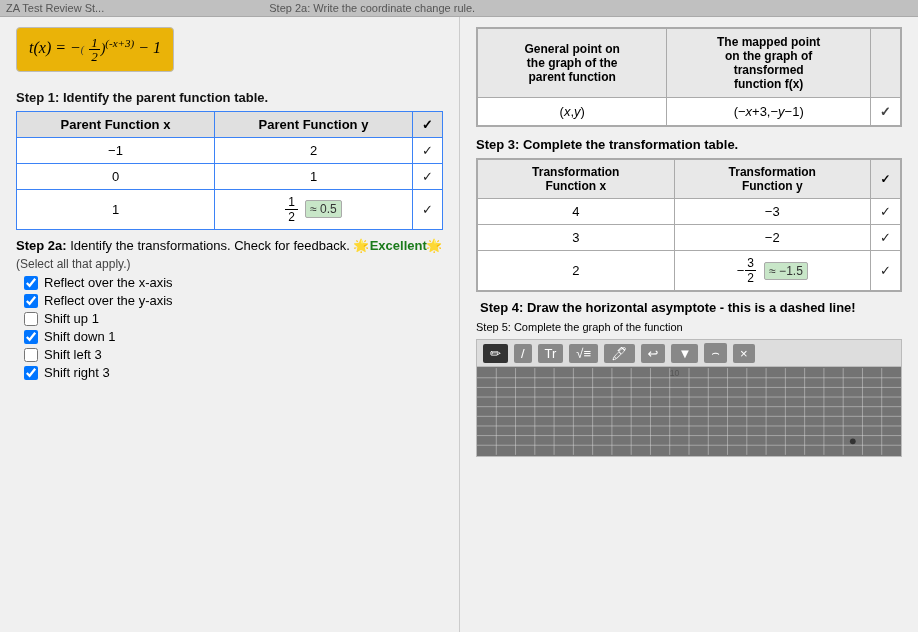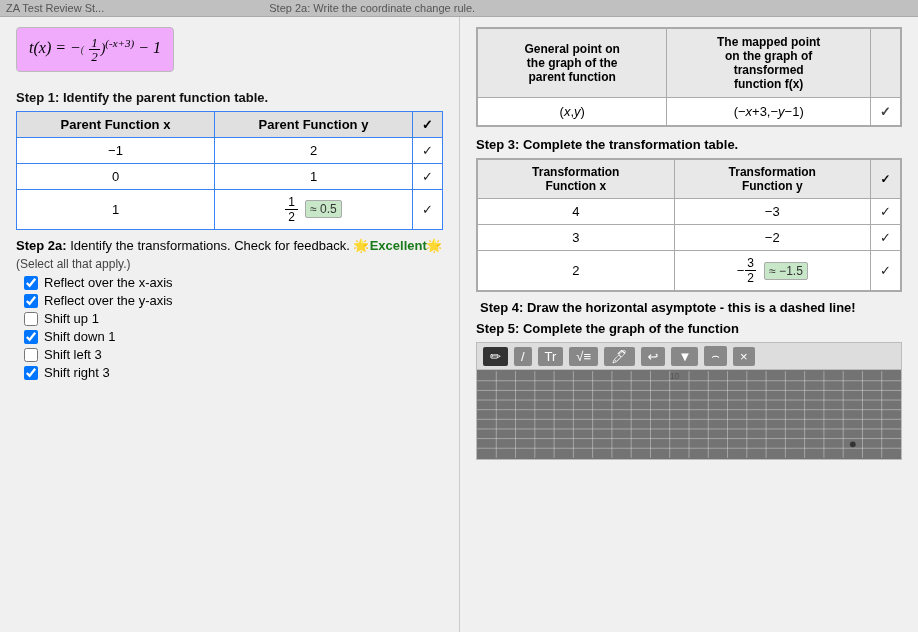--- a/index.html
+++ b/index.html
@@ -31,21 +31,21 @@
     .step-heading {
       font-size: 13px;
       font-weight: bold;
       margin: 8px 0 6px 0;
       color: #111;
     }
     .step-heading .step-label {
       font-weight: bold;
     }
     .equation-box {
-      background: #f0abfc;
+      background: #eab308;
       border: 1px solid #bbb;
       border-radius: 4px;
       padding: 8px 12px;
       font-size: 15px;
       margin-bottom: 10px;
       display: inline-block;
       font-style: italic;
     }
     .equation-box .eq-text {
       font-family: 'Times New Roman', serif;
@@ -141,22 +141,22 @@
     .transform-table-wrap th {
       background: #e8e8e8;
       font-size: 12px;
     }
     .step4-text {
       font-size: 13px;
       font-weight: bold;
       margin: 8px 0 4px 4px;
     }
     .step5-text {
-      font-size: 13px;
-      font-weight: bold;
+      font-size: 11px;
+      font-weight: normal;
       margin: 6px 0 6px 0;
     }
     .graph-toolbar {
       display: flex;
       align-items: center;
       background: #ddd;
       border: 1px solid #bbb;
       padding: 3px 6px;
       gap: 6px;
       margin-bottom: 0;

